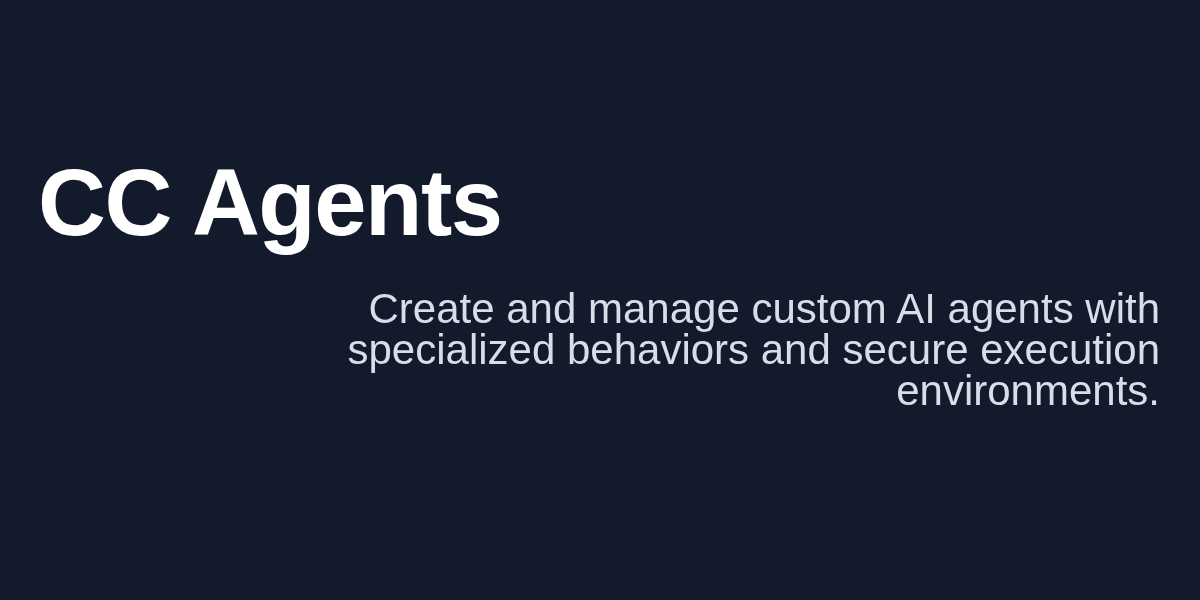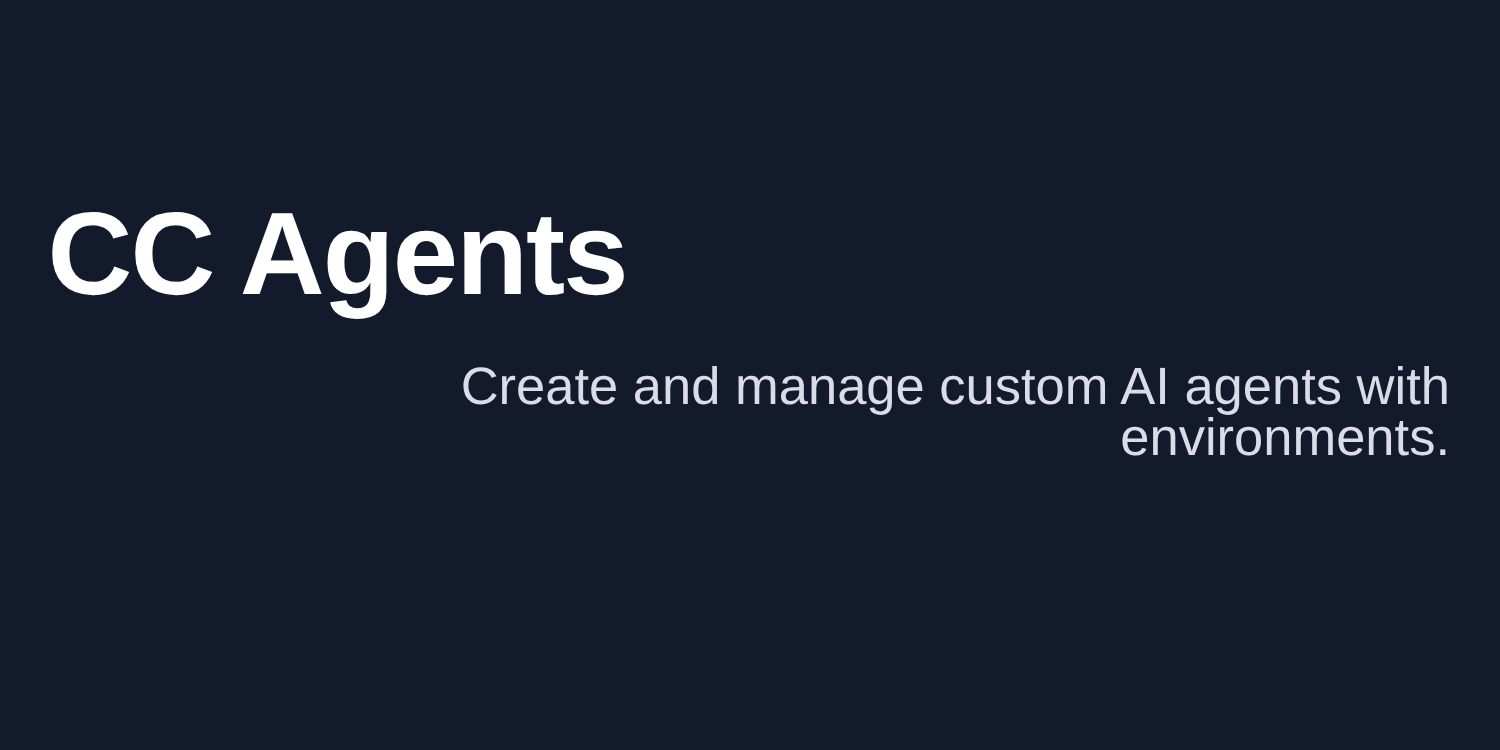--- a/index.html
+++ b/index.html
@@ -74,17 +74,18 @@
 </head>
 <body>
 
 <div id="hero-screen" style="background: rgb(18, 26, 43);">
   <div id="hero-content">
 
     <h1 id="page-title" style="color: rgb(255, 255, 255);">CC Agents</h1>
 
     <p id="page-subtitle" style="color: rgb(217, 221, 232);">
       <span class="sub-line">Create and manage custom AI agents with</span>
+      <span class="sub-line">specialized behaviors and secure execution</span>
       <span class="sub-line">environments.</span>
     </p>
 
   </div>
 </div>
 
 </body></html>

